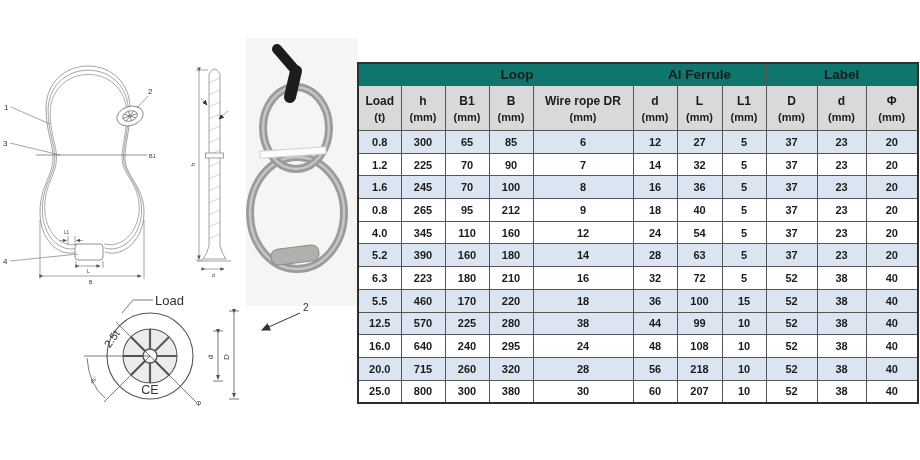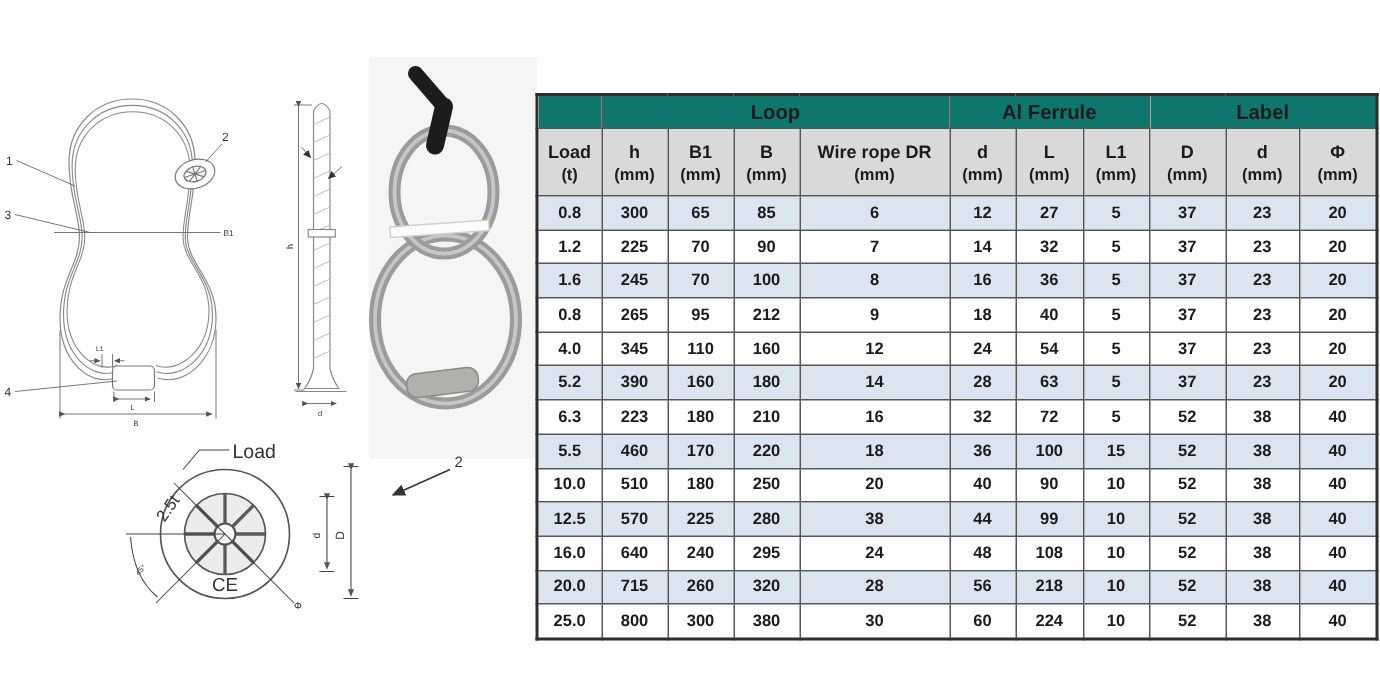--- a/index.html
+++ b/index.html
@@ -324,33 +324,20 @@
           <td>170</td>
           <td>220</td>
           <td>18</td>
           <td>36</td>
           <td>100</td>
           <td>15</td>
           <td>52</td>
           <td>38</td>
           <td>40</td>
         </tr>
-        <tr>
-          <td>10.0</td>
-          <td>510</td>
-          <td>180</td>
-          <td>250</td>
-          <td>20</td>
-          <td>40</td>
-          <td>90</td>
-          <td>10</td>
-          <td>52</td>
-          <td>38</td>
-          <td>40</td>
-        </tr>
         <tr class="alt">
           <td>12.5</td>
           <td>570</td>
           <td>225</td>
           <td>280</td>
           <td>38</td>
           <td>44</td>
           <td>99</td>
           <td>10</td>
           <td>52</td>
@@ -383,21 +370,21 @@
           <td>38</td>
           <td>40</td>
         </tr>
         <tr>
           <td>25.0</td>
           <td>800</td>
           <td>300</td>
           <td>380</td>
           <td>30</td>
           <td>60</td>
-          <td>224</td>
+          <td>207</td>
           <td>10</td>
           <td>52</td>
           <td>38</td>
           <td>40</td>
         </tr>
       </tbody>
   </table>
 </div>
 
 </body></html>

